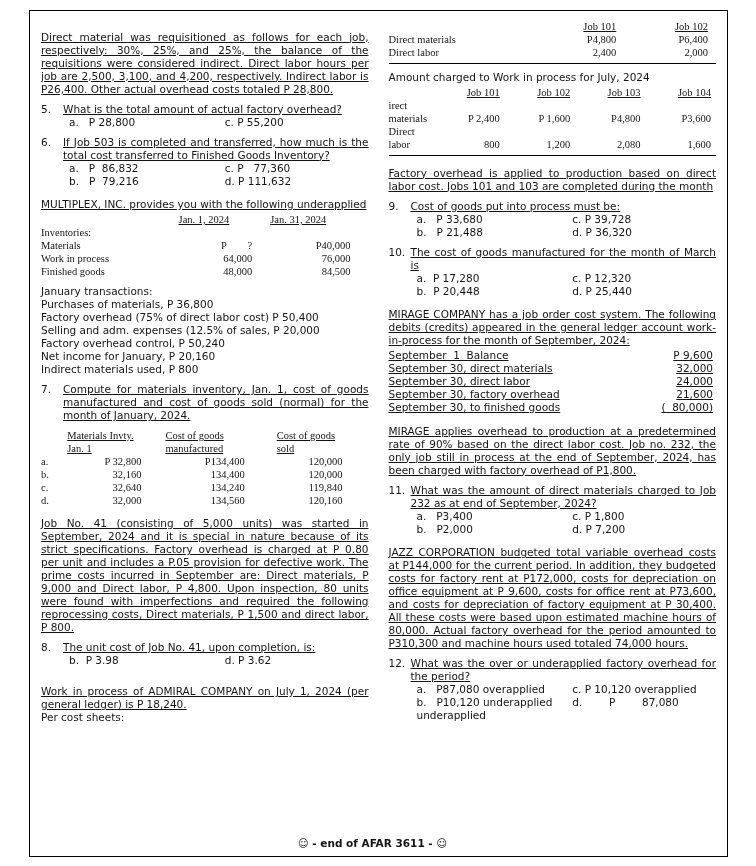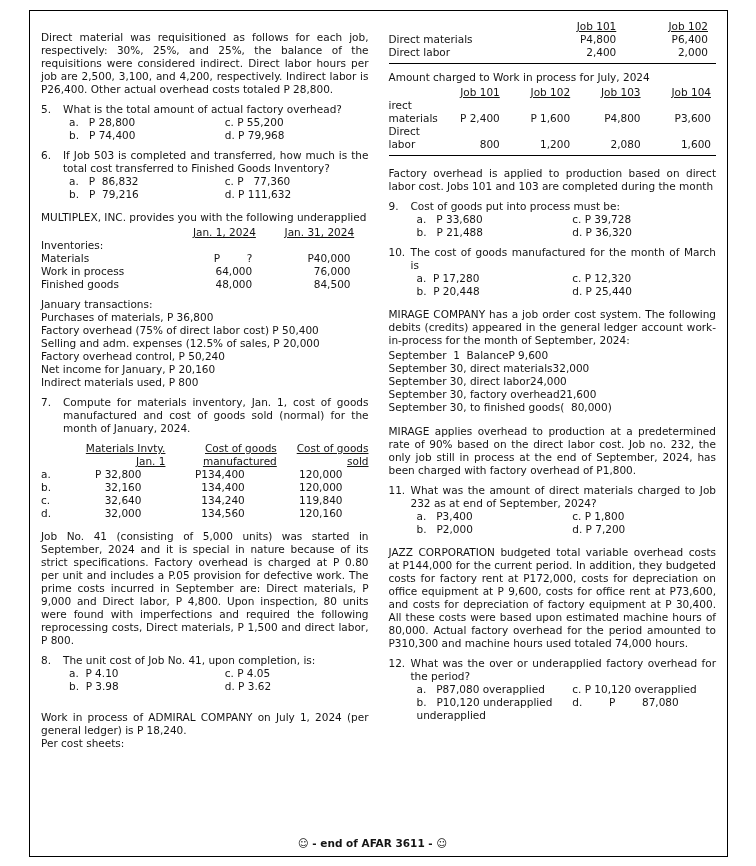--- a/index.html
+++ b/index.html
@@ -7,44 +7,44 @@
     width:756px;height:866px;background:#ffffff;position:relative;
     font-family:"DejaVu Sans","Liberation Sans",sans-serif;
     font-size:10.5px;line-height:13px;color:#141414;
   }
   .frame{
     position:absolute;left:29px;top:10px;width:699px;height:847px;
     border:1.5px solid #000;padding:9px 11px;box-sizing:border-box;overflow:hidden;
   }
   .columns{display:flex;gap:20px;}
   .col{flex:1 1 0;min-width:0;}
-  .jf{text-align:justify;}
+  .jf{text-align:justify;text-decoration:underline;}
   .blk{margin-bottom:7px;}
   .tight{margin-bottom:2px;}
   .q{display:flex;margin-bottom:7px;}
   .qnum{flex:0 0 22px;}
   .qbody{flex:1;min-width:0;}
   .choices{padding-left:6px;}
   .crow{display:flex;}
   .cl{flex:0 0 52%;white-space:pre;}
   .cr{white-space:pre;}
-  table.t{width:100%;border-collapse:collapse;table-layout:fixed;}
+  table.t{width:100%;border-collapse:collapse;table-layout:fixed;font-family:Liberation Serif, serif;}
   .t th,.t td{padding:0;font-weight:normal;vertical-align:bottom;text-align:left;}
   .u{text-decoration:underline;}
   .ind{padding-left:8px;}
   .rule{border-bottom:1.2px solid #000;margin:4px 0 7px;}
   .invt td.val{text-align:right;padding-right:18px;white-space:pre;}
-  .invt th{text-align:center;}
-  .q7t th{text-align:right;}
+  .invt th{text-align:left;}
+  .q7t th{text-align:left;}
   .q7t td.v1{text-align:right;padding-right:24px;}
   .q7t td.v2{text-align:right;padding-right:32px;}
   .q7t td.v3{text-align:right;padding-right:26px;}
   .jobs2 th.h,.jobs2 td.v{text-align:right;padding-right:8px;white-space:pre;}
   .jobs4 th.h,.jobs4 td.v{text-align:right;padding-right:5px;white-space:pre;}
-  .lrow{display:flex;justify-content:flex-start;padding-right:3px;}
+  .lrow{display:flex;justify-content:space-between;padding-right:3px;text-decoration:underline;}
   .llabel{white-space:pre;}
   .lval{white-space:pre;}
   .footer{position:absolute;left:0;right:12px;bottom:6px;text-align:center;font-weight:bold;}
 </style>
 </head>
 <body>
 
 <div class="frame">
   <div class="columns">
 
@@ -53,24 +53,20 @@
       <p class="jf blk">Direct material was requisitioned as follows for each job, respectively: 30%, 25%, and 25%, the balance of the requisitions were considered indirect. Direct labor hours per job are 2,500, 3,100, and 4,200, respectively.  Indirect labor is P26,400. Other actual overhead costs totaled P 28,800.</p>
 
       <div class="q">
         <span class="qnum">5.</span>
         <div class="qbody">
           <div class="jf">What is the total amount of actual factory overhead?</div>
           <div class="choices">
             <div class="crow">
               <span class="cl">a.   P 28,800</span>
               <span class="cr">c. P 55,200</span>
-            </div>
-            <div class="crow">
-              <span class="cl">b.   P 74,400</span>
-              <span class="cr">d. P 79,968</span>
             </div>
           </div>
         </div>
       </div>
 
       <div class="q">
         <span class="qnum">6.</span>
         <div class="qbody">
           <div class="jf">If Job 503 is completed and transferred, how much is the total cost transferred to Finished Goods Inventory?</div>
           <div class="choices">
@@ -185,24 +181,20 @@
       </tbody>
         </table>
 
       <p class="jf blk" style="margin-top:10px;">Job No. 41 (consisting of 5,000 units) was started in September, 2024 and it is special in nature because of its strict specifications. Factory overhead is charged at P 0.80 per unit and includes a P.05 provision for defective work. The prime costs incurred in September are: Direct materials, P 9,000 and Direct labor, P 4,800. Upon inspection, 80 units were found with imperfections and required the following reprocessing costs, Direct materials, P 1,500 and direct labor, P 800.</p>
 
       <div class="q">
         <span class="qnum">8.</span>
         <div class="qbody">
           <div class="jf">The unit cost of Job No. 41, upon completion, is:</div>
           <div class="choices">
-            <div class="crow">
-              <span class="cl">a.  P 4.10</span>
-              <span class="cr">c. P 4.05</span>
-            </div>
             <div class="crow">
               <span class="cl">b.  P 3.98</span>
               <span class="cr">d. P 3.62</span>
             </div>
           </div>
         </div>
       </div>
 
       <div class="blk" style="margin-top:18px;">
         <div class="jf">Work in process of ADMIRAL COMPANY on July 1, 2024 (per general ledger) is P 18,240.</div>

